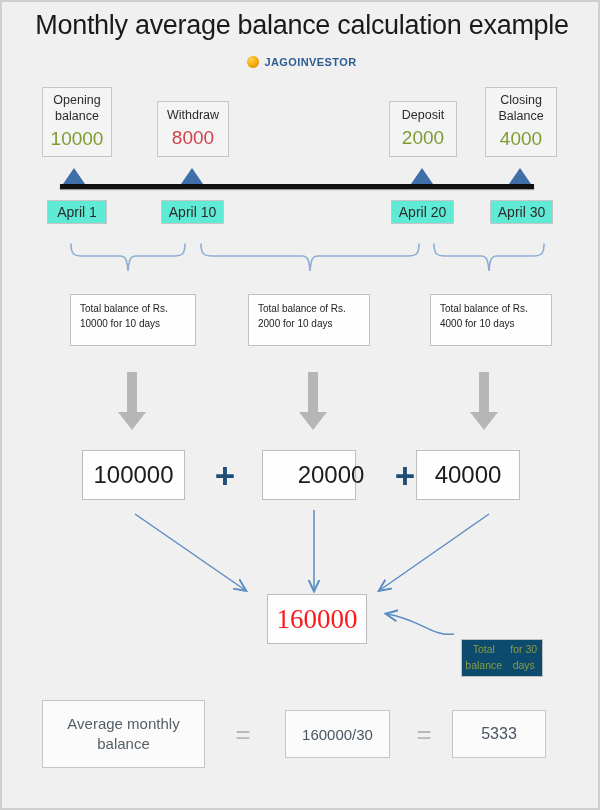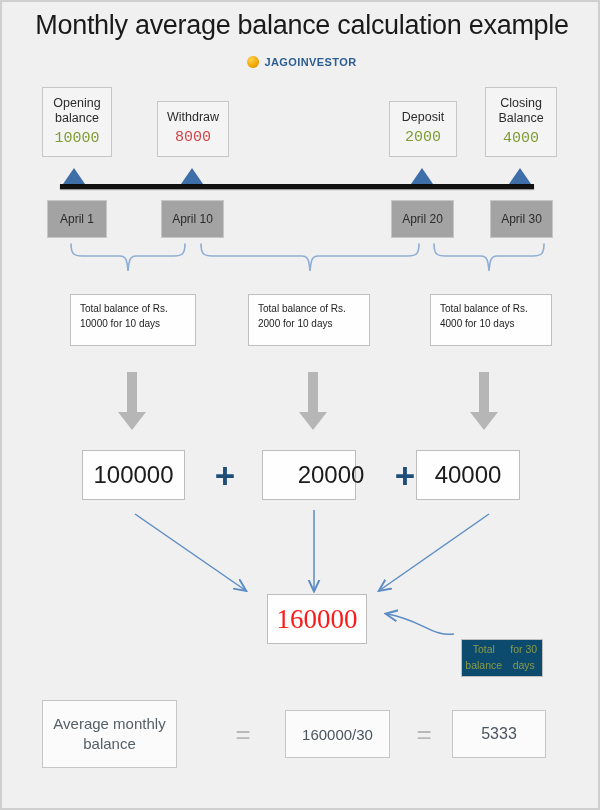--- a/index.html
+++ b/index.html
@@ -49,42 +49,42 @@
   .box {
     background: #f4f4f4;
     border: 1px solid #c6c6c6;
     display: flex; flex-direction: column;
     align-items: center; justify-content: center;
     text-align: center;
     line-height: 1.25;
   }
 
   .evt-label { font-size: 12.5px; color: #2b2b2b; }
-  .evt-value { font-size: 15px; margin-top: 3px; font-family: Liberation Mono, monospace; }
+  .evt-value { font-size: 19px; margin-top: 3px; }
   .val-green { color: #7f9c33; }
   .val-red   { color: #d0434a; }
 
   
   #timeline-bar {
     left: 58px; top: 182px; width: 474px; height: 5px;
     background: #111;
     box-shadow: 0 1px 1px rgba(0,0,0,.35);
   }
   .tri {
     width: 0; height: 0;
     border-left: 11px solid transparent;
     border-right: 11px solid transparent;
     border-bottom: 16px solid #3f6fa8;
     filter: drop-shadow(0 1px 0 rgba(0,0,0,.18));
   }
   .date-box {
-    background: #a3a3a3; border: 1px solid #c6c6c6;
-    font-size: 12px; color: #2b2b2b;
-    display: flex; align-items: center; justify-content: center;
-    height: 38px;
+    background: #5eead4; border: 1px solid #c6c6c6;
+    font-size: 14px; color: #2b2b2b;
+    display: flex; align-items: center; justify-content: center;
+    height: 24px;
   }
 
   
   .brace { position: absolute; }
   .brace svg { display: block; }
 
   
   .desc-box {
     background: #fefefe; border: 1px solid #c0c0c0;
     font-size: 10px; color: #222;
@@ -237,21 +237,21 @@
     <path d="M452,632 C430,635 420,618 385,612" fill="none" stroke="#5b8cc4" stroke-width="1.5" marker-end="url(#ah)"></path>
   </svg>
 
   <div class="abs" id="total-box" style="left:265px; top:592px; width:100px; height:50px;">160000</div>
 
   <div class="abs" id="callout-box" style="left:459px; top:616px; width:82px; height:38px;">
     <span>Total balance</span>
     <span>for 30 days</span>
   </div>
 
-  <div class="abs f-box" id="avg-label-box" style="left:40px; top:698px; width:135px; height:68px; flex-direction:column;">
+  <div class="abs f-box" id="avg-label-box" style="left:40px; top:698px; width:163px; height:68px; flex-direction:column;">
     <span>Average monthly</span>
     <span>balance</span>
   </div>
   <div class="abs eq" style="left:224px; top:712px; width:34px; height:40px;">=</div>
   <div class="abs f-box" id="div-box" style="left:283px; top:708px; width:105px; height:48px;">160000/30</div>
   <div class="abs eq" style="left:405px; top:712px; width:34px; height:40px;">=</div>
   <div class="abs f-box" id="res-box" style="left:450px; top:708px; width:94px; height:48px;">5333</div>
 
 </div>
 

